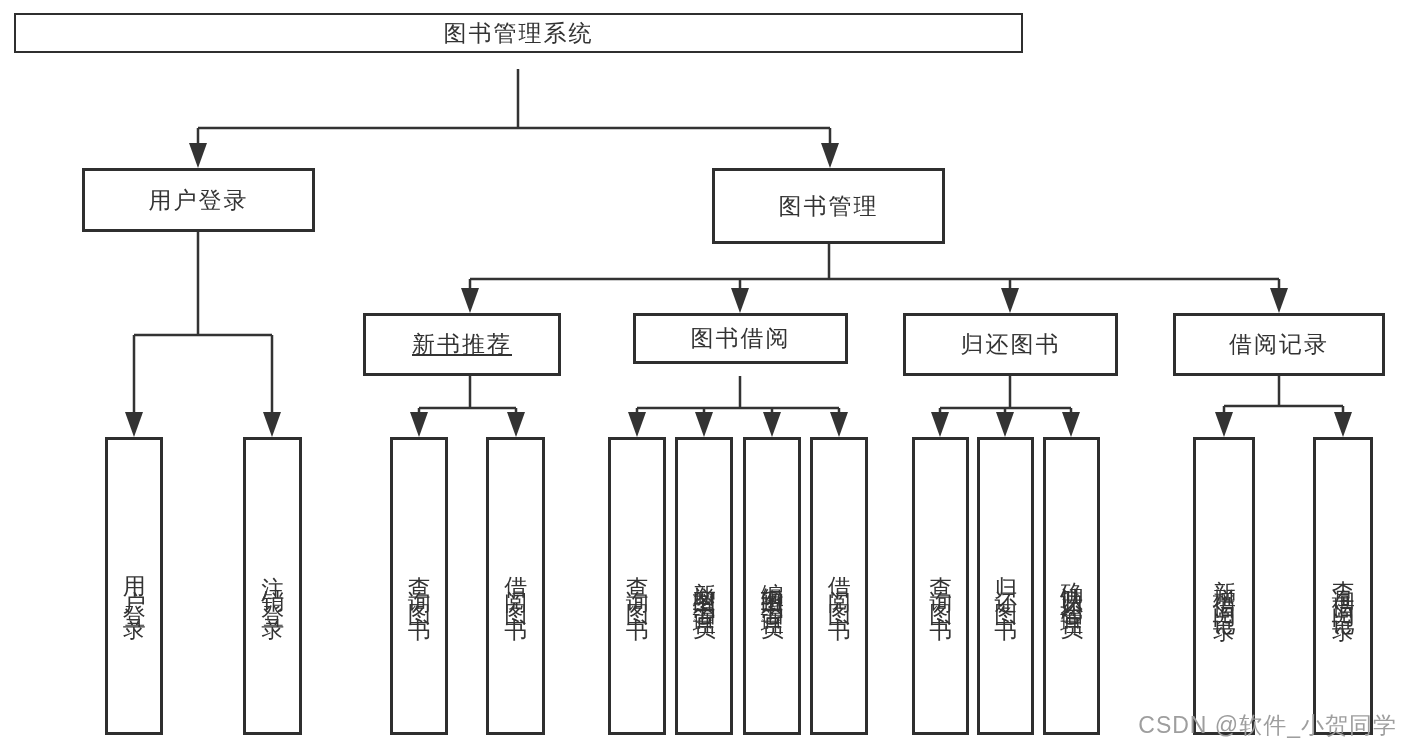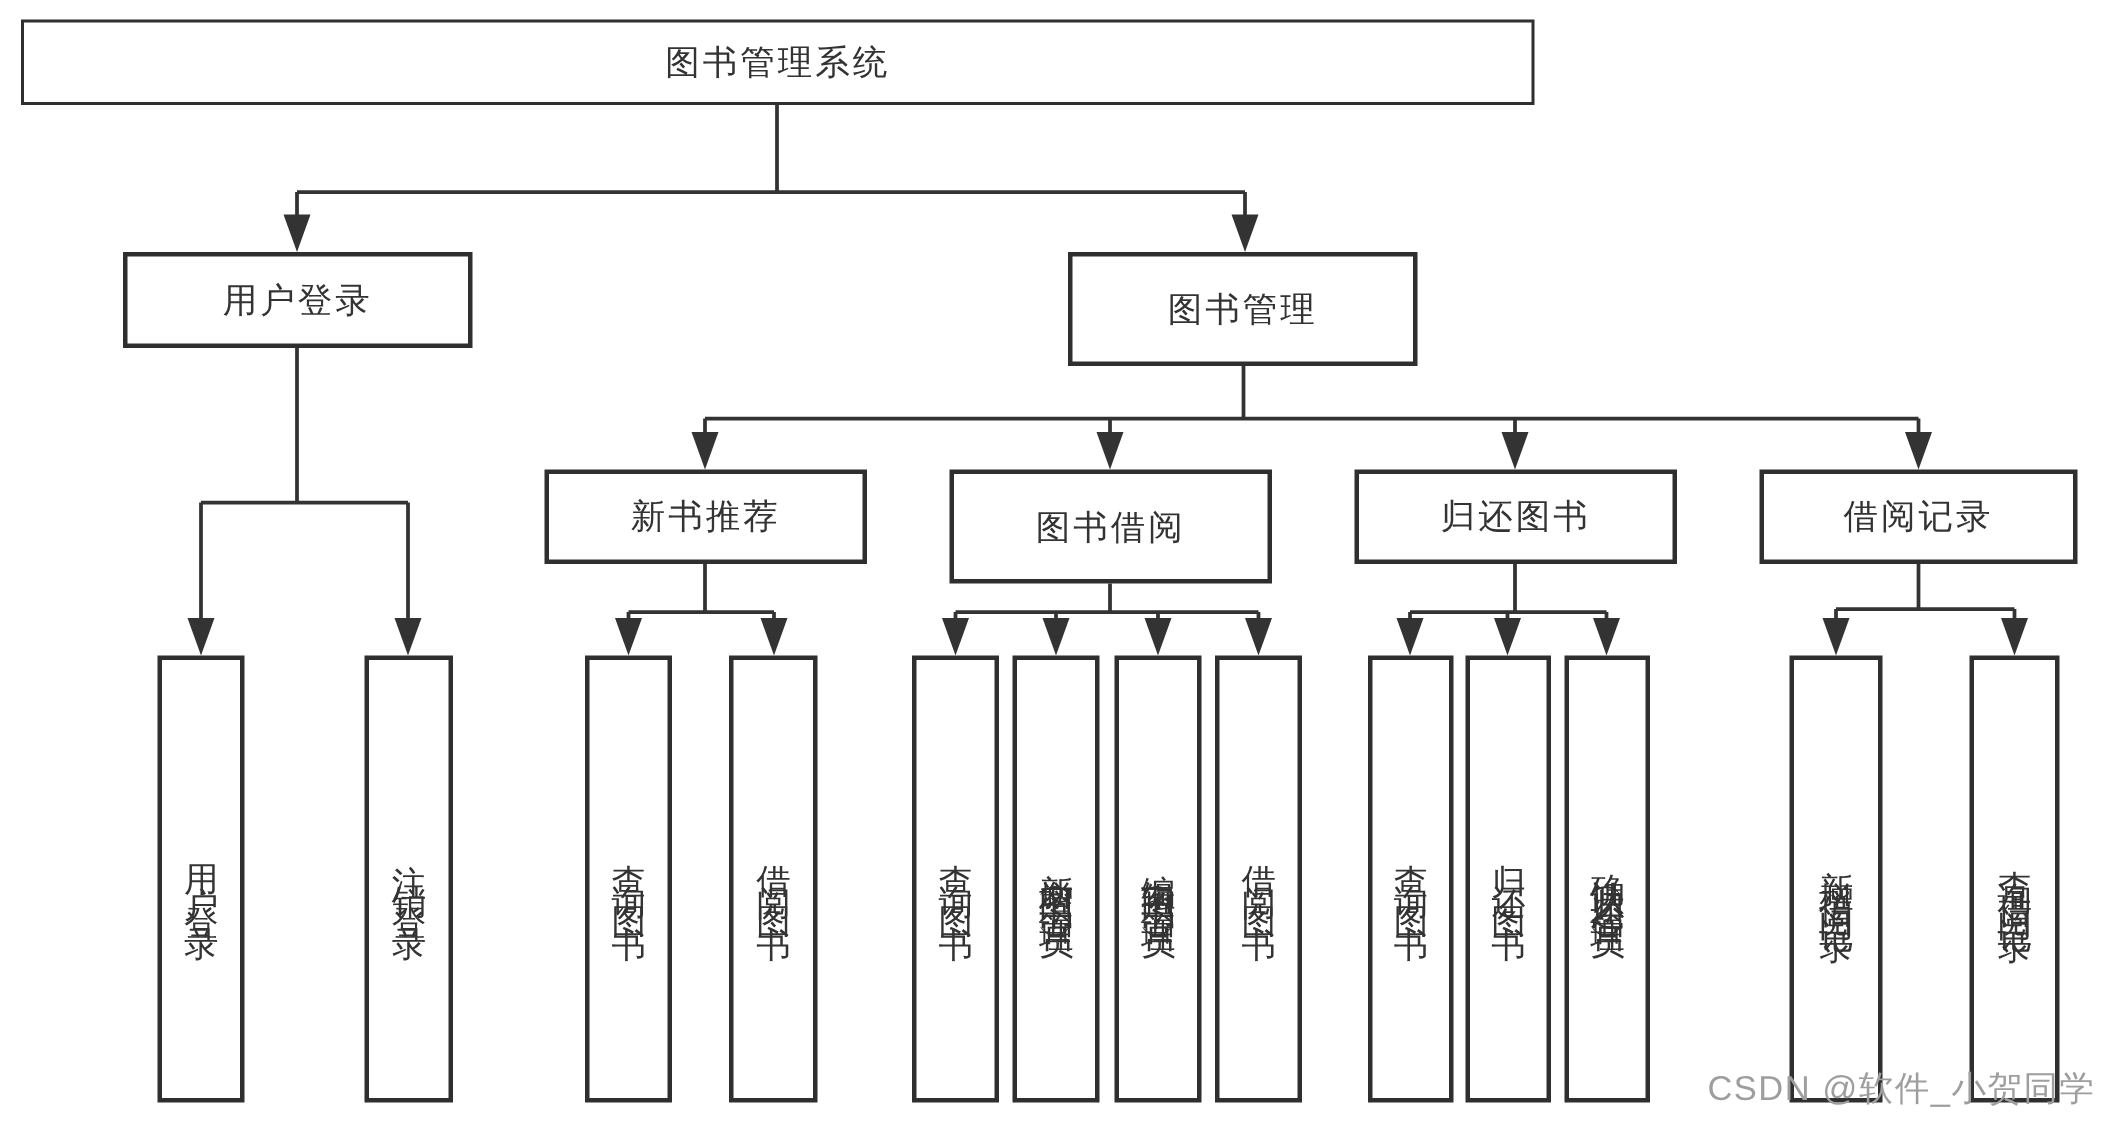--- a/index.html
+++ b/index.html
@@ -69,27 +69,27 @@
       <polygon points="763,412 781,412 772,437"></polygon>
       <polygon points="830,412 848,412 839,437"></polygon>
       <polygon points="931,412 949,412 940,437"></polygon>
       <polygon points="996,412 1014,412 1005,437"></polygon>
       <polygon points="1062,412 1080,412 1071,437"></polygon>
       <polygon points="1215,412 1233,412 1224,437"></polygon>
       <polygon points="1334,412 1352,412 1343,437"></polygon>
     </g>
   </svg>
 
-  <div class="box hbox root" style="left:14px;top:13px;width:1009px;height:57px;">图书管理系统</div>
+  <div class="box hbox root" style="left:14px;top:13px;width:1009px;height:40px;">图书管理系统</div>
 
   <div class="box hbox" style="left:82px;top:168px;width:233px;height:64px;">用户登录</div>
   <div class="box hbox" style="left:712px;top:168px;width:233px;height:76px;">图书管理</div>
 
-  <div class="box hbox" style="left:363px;top:313px;width:215px;height:63px;">新书推荐</div>
-  <div class="box hbox" style="left:633px;top:313px;width:215px;height:76px;">图书借阅</div>
+  <div class="box hbox" style="left:363px;top:313px;width:198px;height:63px;text-decoration:underline;">新书推荐</div>
+  <div class="box hbox" style="left:633px;top:313px;width:215px;height:51px;">图书借阅</div>
   <div class="box hbox" style="left:903px;top:313px;width:215px;height:63px;">归还图书</div>
   <div class="box hbox" style="left:1173px;top:313px;width:212px;height:63px;">借阅记录</div>
 
   <div class="box" style="left:105px;top:437px;width:58px;height:298px;">
     <span class="vtext sp4">用户登录</span>
   </div>
   <div class="box" style="left:243px;top:437px;width:59px;height:298px;">
     <span class="vtext sp4">注销登录</span>
   </div>
 

